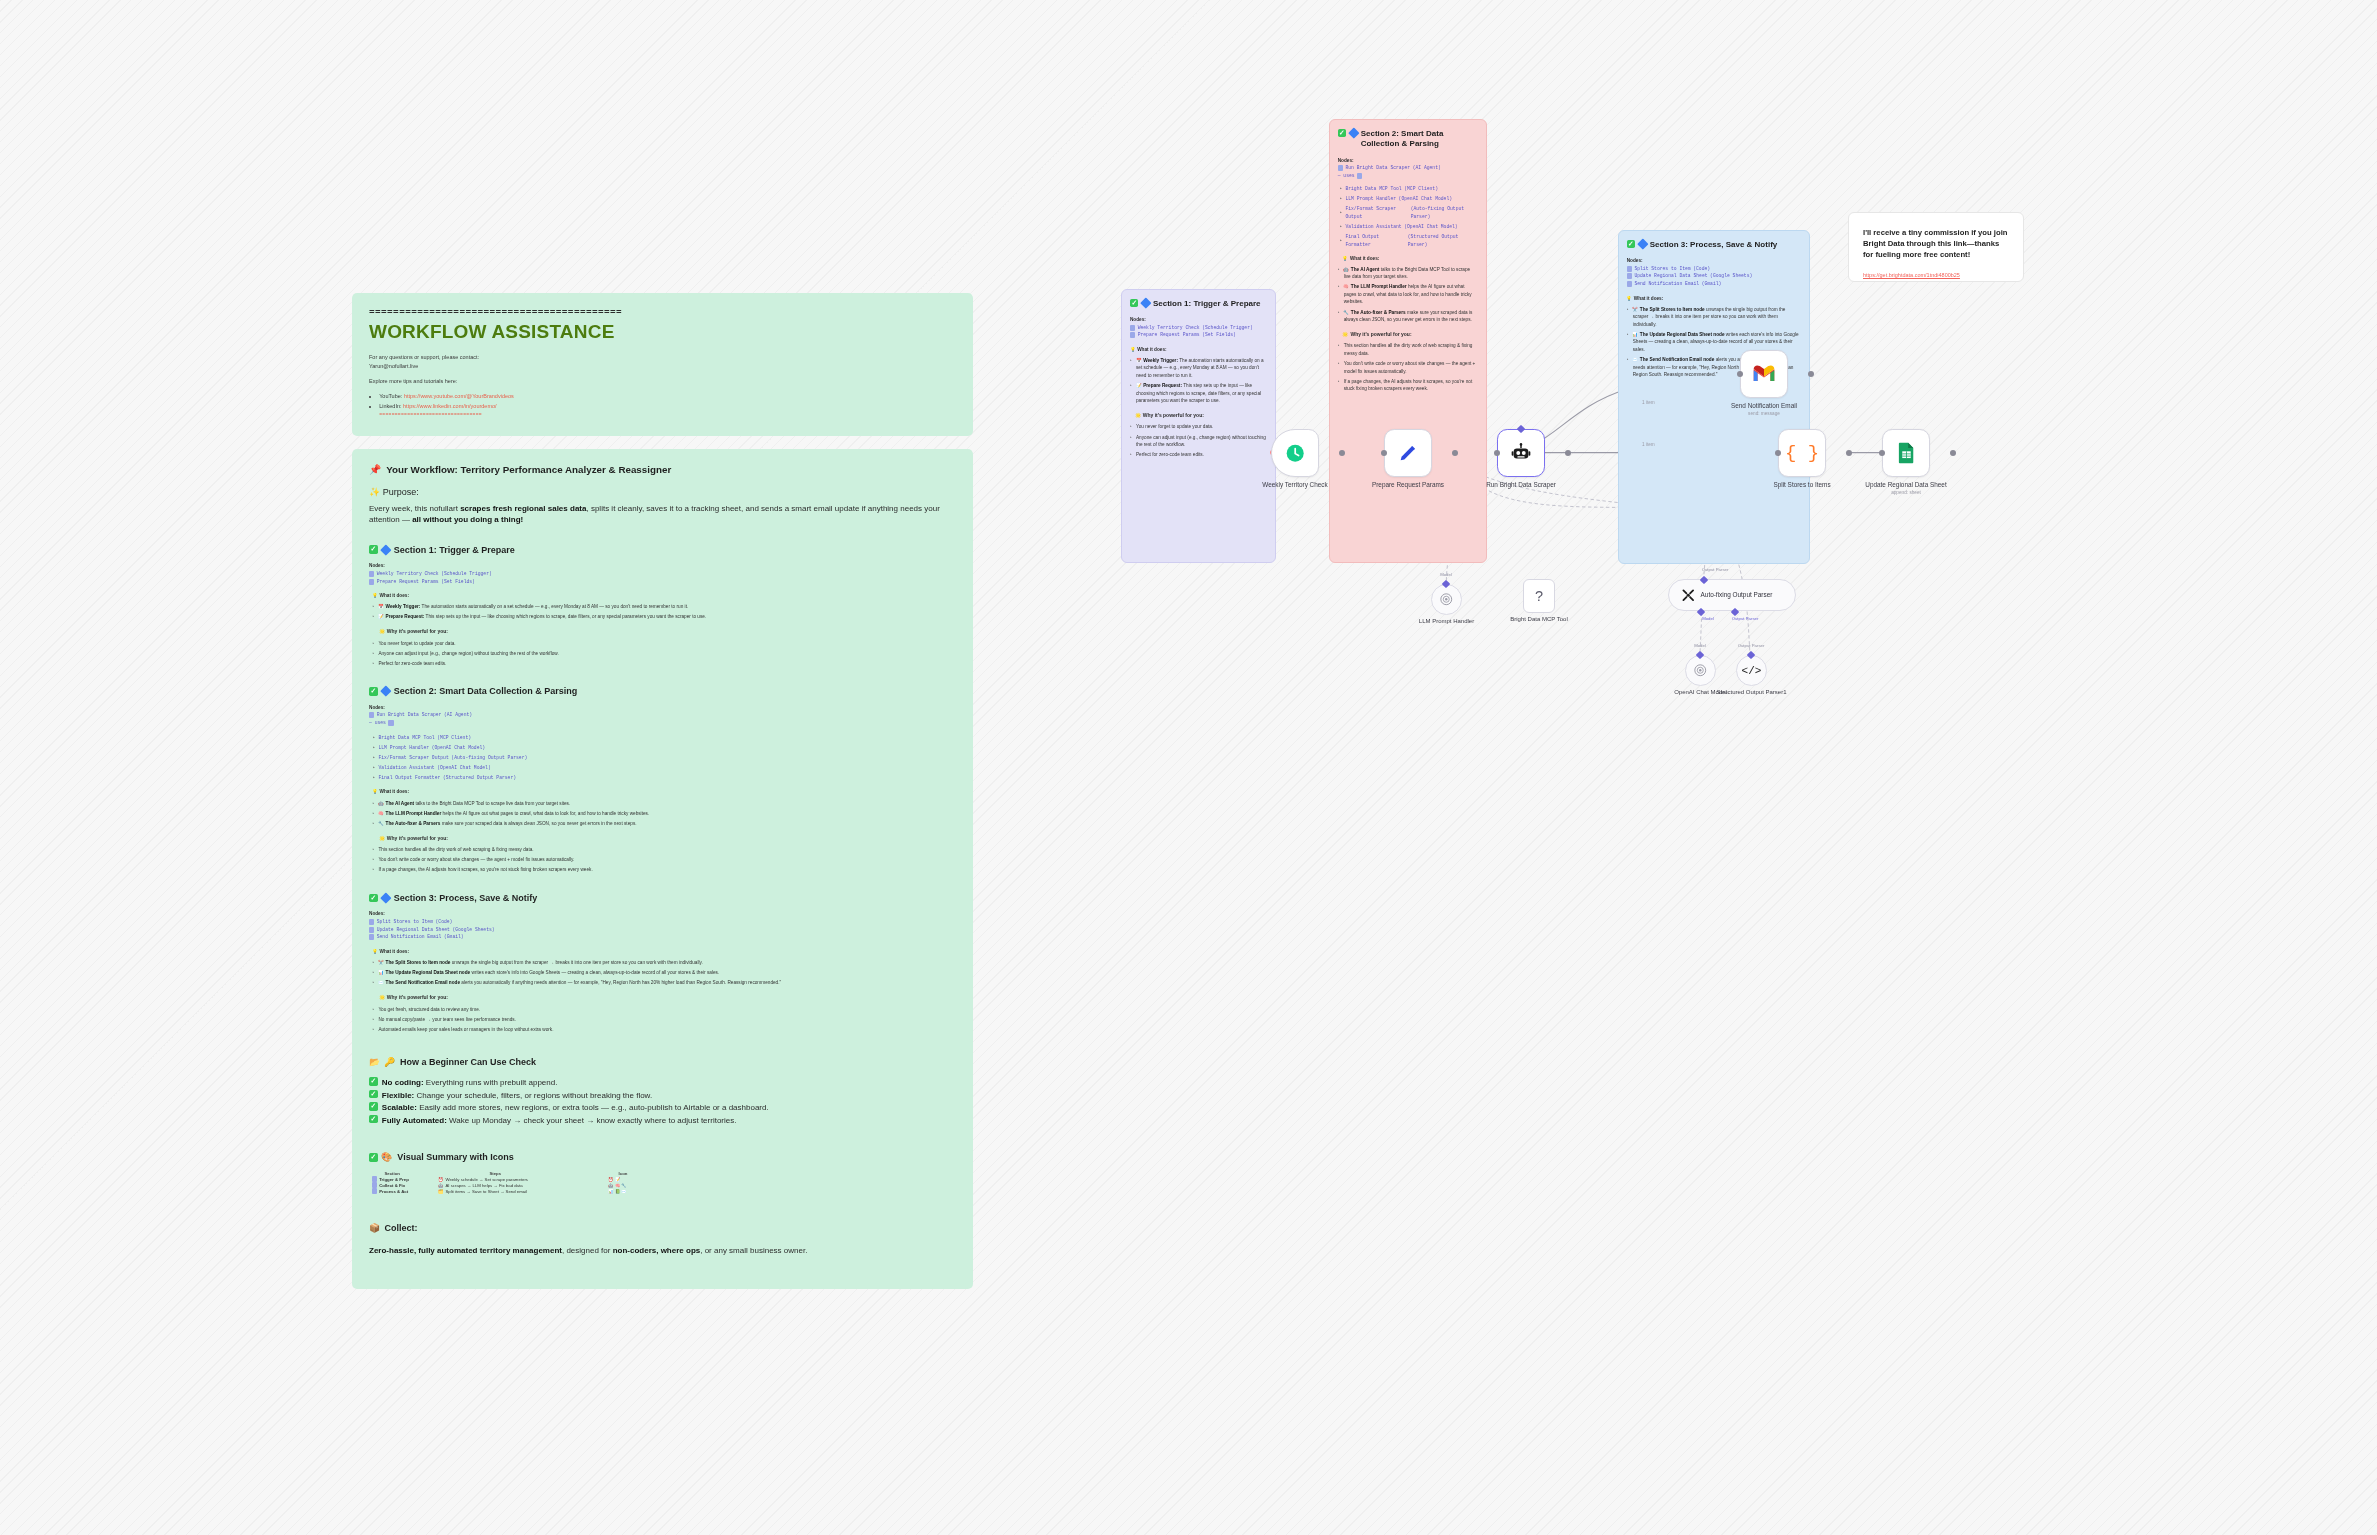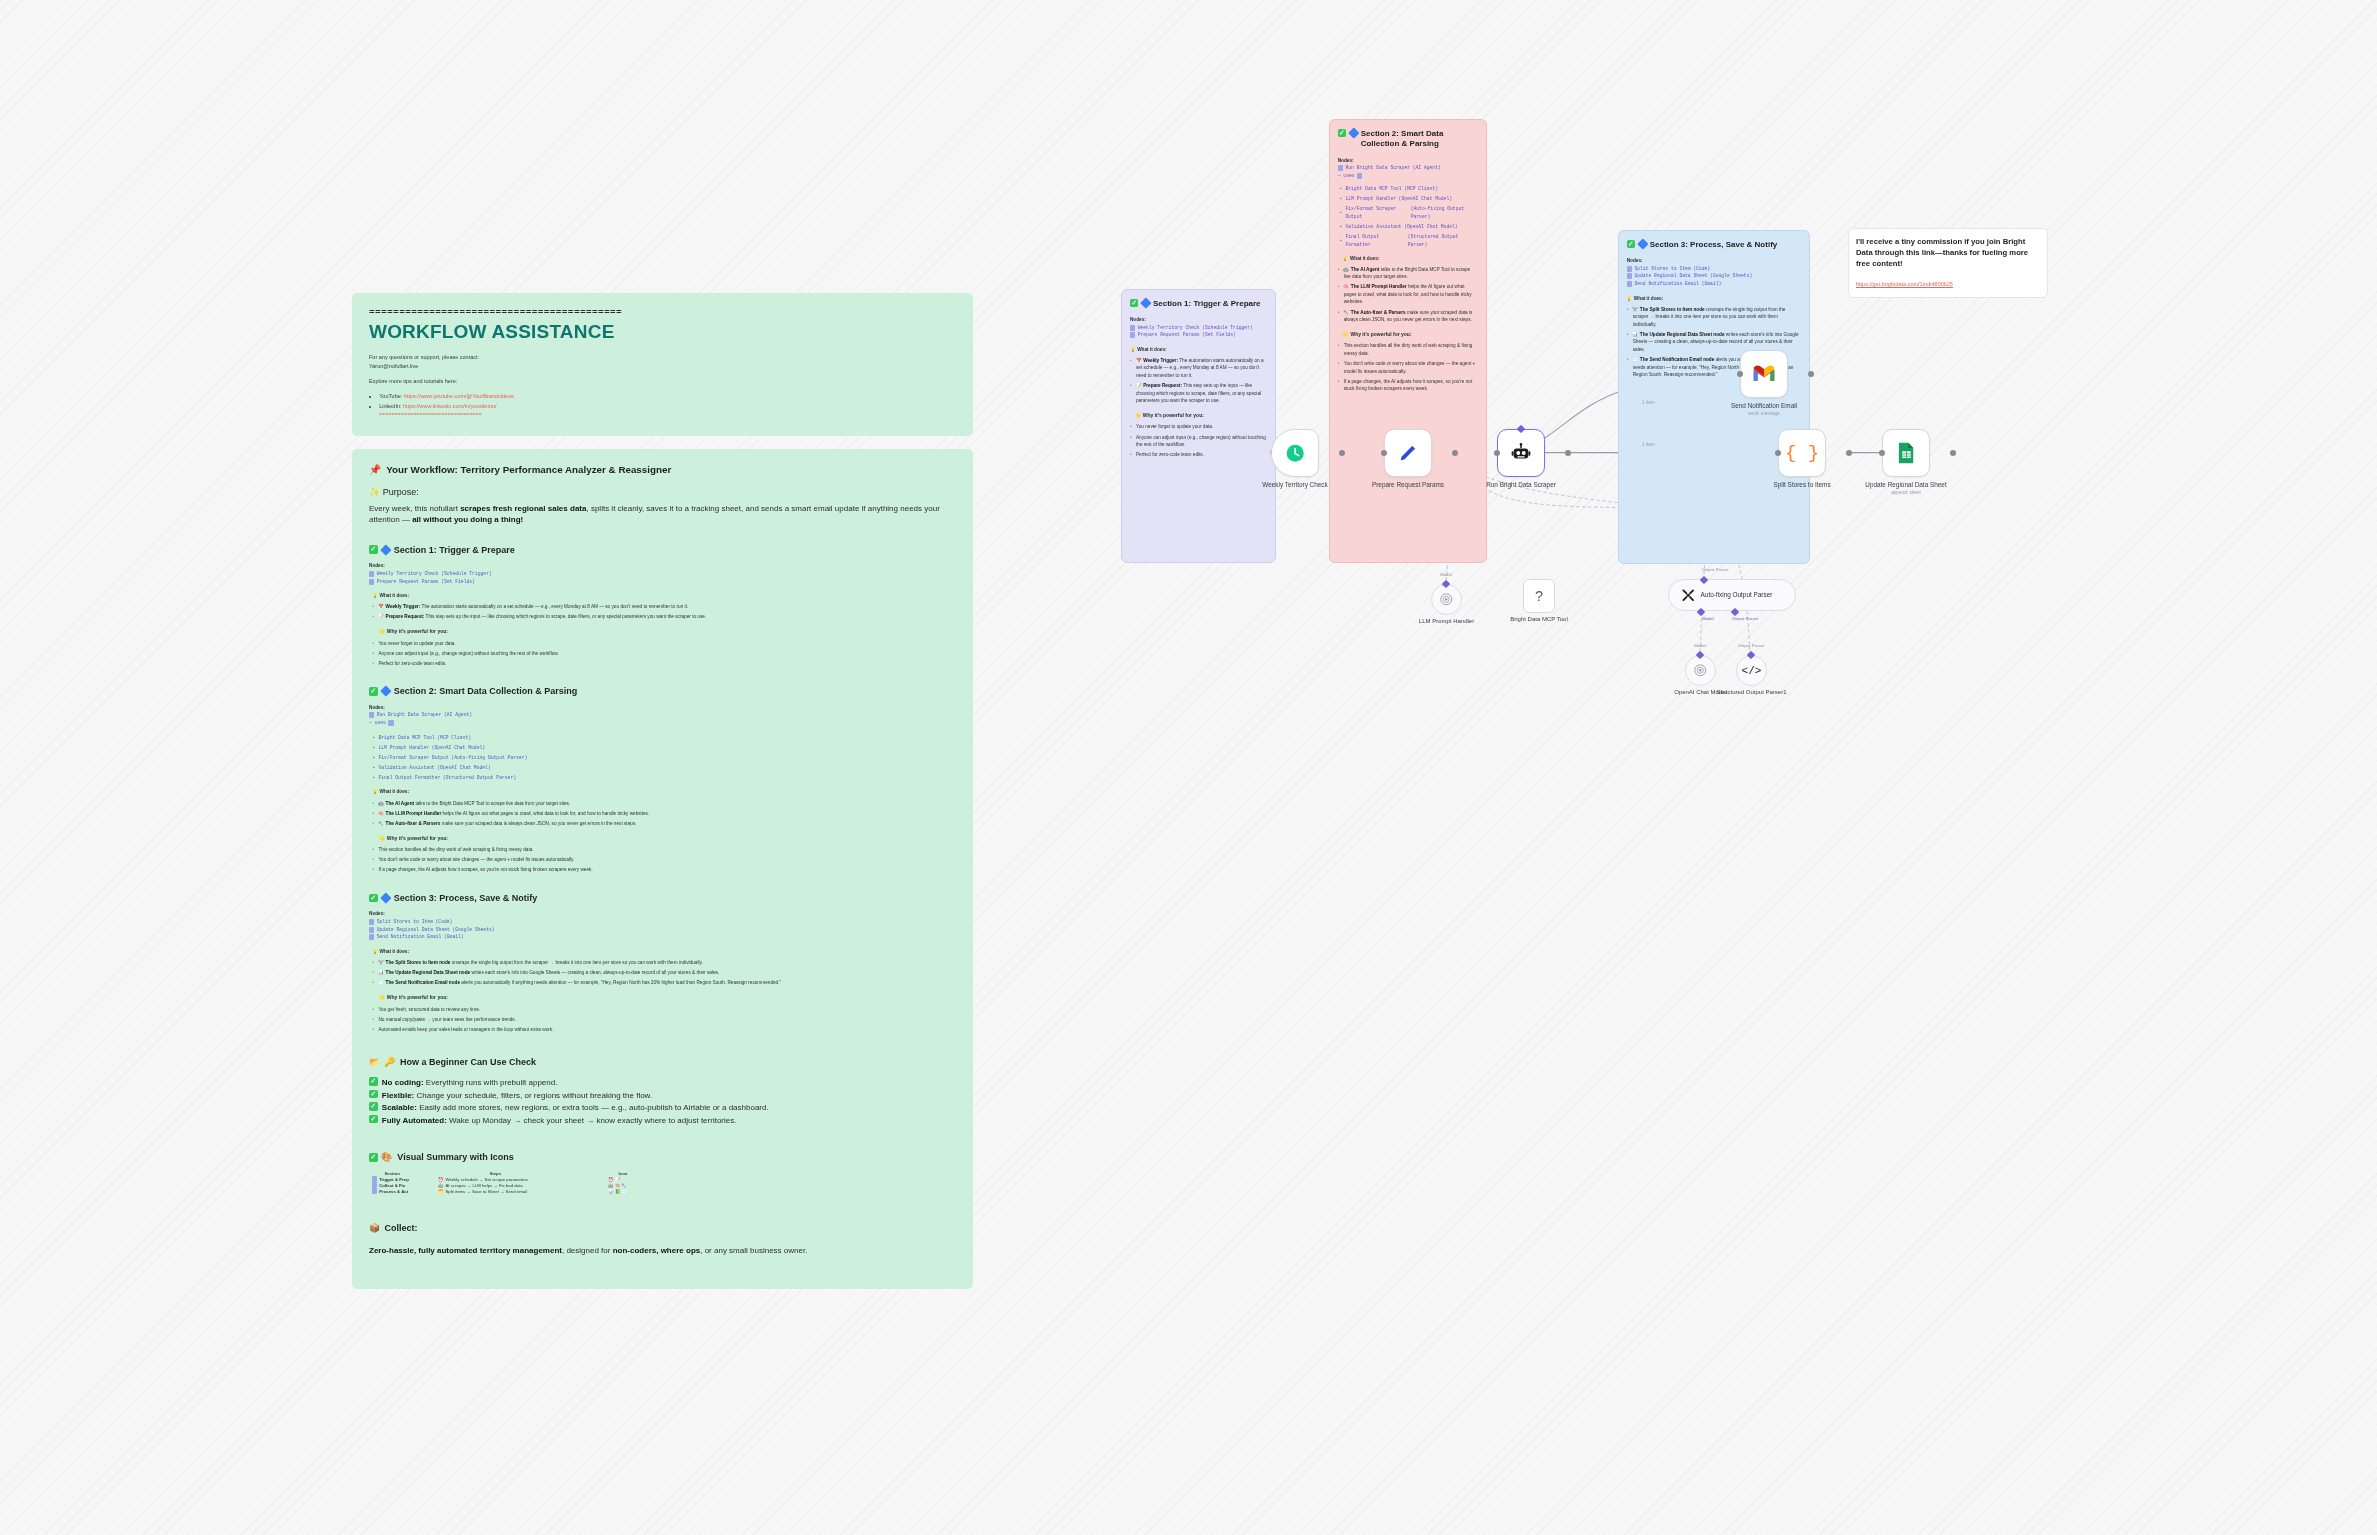--- a/index.html
+++ b/index.html
@@ -21,21 +21,21 @@
     background:#cdf0dd;
     border-radius:5.1px;
     padding:15.3px 17px 17px 17px;
     color:#262626;
   }
   .note-card + .note-card { margin-top:13.6px; }
 
   .eqline { font-family:"Liberation Mono", monospace; font-size:9.4px; letter-spacing:0.4px;
             color:#2b2b2b; font-weight:700; line-height:1; margin-bottom:3.4px; white-space:nowrap;
             overflow:hidden; }
-  .wf-title { font-size:19px; font-weight:700; letter-spacing:0.2px; color:#0f766e; margin:1.7px 0 10.2px; }
+  .wf-title { font-size:19px; font-weight:700; letter-spacing:0.2px; color:#4d7c0f; margin:1.7px 0 10.2px; }
   .tiny { font-size:5.5px; line-height:1.55; color:#3a3a3a; }
   .tiny p { margin:0 0 6.8px; }
   .tiny ul { margin:0; padding-left:10.2px; }
   .tiny li { margin:0 0 0.9px; }
   .lnk { color:#e8604c; word-break:break-all; }
   .eqline-sm { font-family:"Liberation Mono", monospace; font-size:4.7px; letter-spacing:0.3px;
                color:#e8604c; font-weight:700; }
 
   .h-main { font-size:9.8px; font-weight:700; color:#1f1f1f; margin:0 0 12px; display:flex; gap:5.1px; align-items:center;}
   .h-sec  { font-size:9px; font-weight:700; color:#1f1f1f; margin:19px 0 8.5px; display:flex; gap:4.3px; align-items:center;}
@@ -518,21 +518,21 @@
       <span class="emoji">💡</span>
       <span>What it does:</span></div>
     <div class="bul" style="margin-left:0"><span class="emoji">✂️</span>
       <b>The Split Stores to Item node</b><span> unwraps the single big output from the scraper → breaks it into one item per store so you can work with them individually.</span></div>
     <div class="bul" style="margin-left:0"><span class="emoji">📊</span>
       <b>The Update Regional Data Sheet node</b><span> writes each store's info into Google Sheets — creating a clean, always-up-to-date record of all your stores &amp; their sales.</span></div>
     <div class="bul" style="margin-left:0"><span class="emoji">✉️</span>
       <b>The Send Notification Email node</b><span> alerts you automatically if anything needs attention — for example, "Hey, Region North has 20% higher load than Region South. Reassign recommended."</span></div>
   </div>
 
-  <div class="sticky sticky-white" style="left:742px; top:126px; width:200px; height:70px; padding:7px;">
+  <div class="sticky sticky-white" style="left:742px; top:110px; width:176px; height:70px; padding:14px;">
     <div class="promo">I'll receive a tiny commission if you join Bright Data through this link—thanks for fueling more free content!</div>
     <div class="promo">
         <a class="plink" href="#">https://get.brightdata.com/1tndi4800b25</a>
       </div>
   </div>
 
   <div class="start-dot" style="left:164px; top:348px;"></div>
 
   <div class="node" style="left:165px; top:327px;">
     <div class="node-box trigger">

